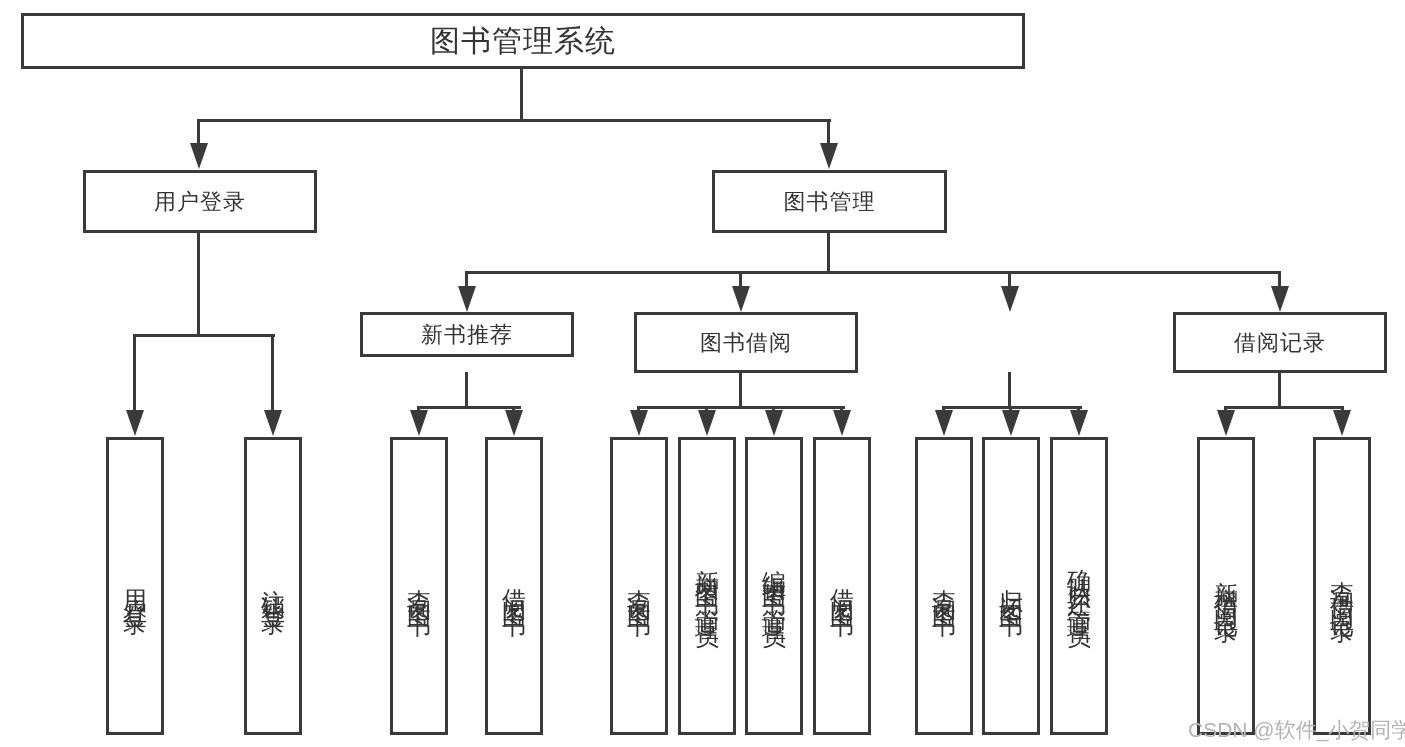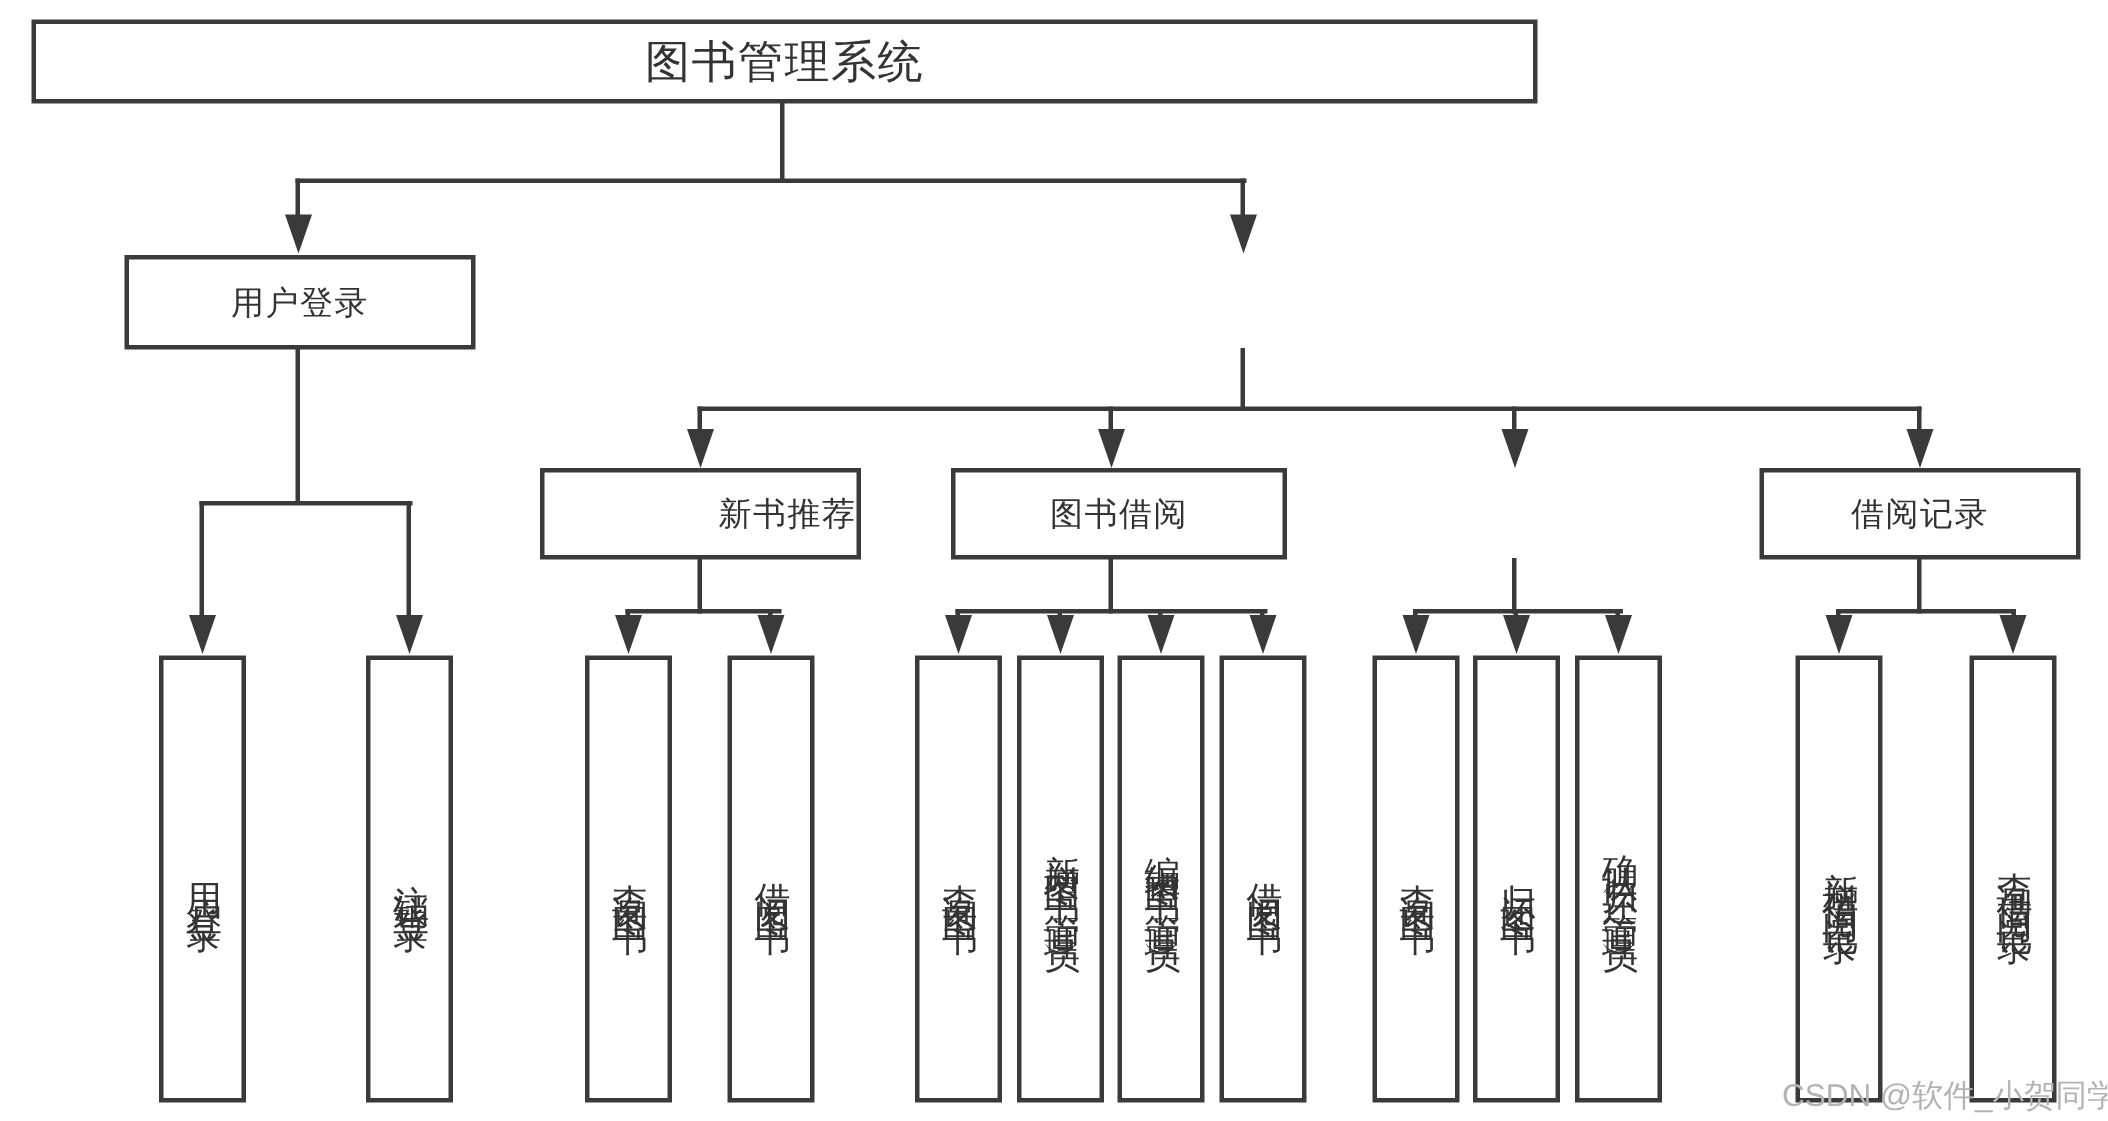--- a/index.html
+++ b/index.html
@@ -74,40 +74,43 @@
   <div class="v" style="left:520px;top:68px;width:3px;height:53px;"></div>
   <div class="h" style="left:197px;top:119px;width:634px;height:3px;"></div>
   <div class="v" style="left:197px;top:119px;width:3px;height:27px;"></div>
   <div class="arrow" style="left:190px;top:143px;"></div>
   <div class="v" style="left:827px;top:119px;width:3px;height:27px;"></div>
   <div class="arrow" style="left:820px;top:143px;"></div>
 
   <div class="box lvl1" style="left:83px;top:170px;width:234px;height:63px;">
     <span>用户登录</span>
   </div>
+  <div class="box lvl1" style="left:712px;top:170px;width:235px;height:63px;">
+    <span>图书管理</span>
+  </div>
 
   <div class="v" style="left:197px;top:232px;width:3px;height:104px;"></div>
   <div class="h" style="left:133px;top:334px;width:142px;height:3px;"></div>
   <div class="v" style="left:133px;top:334px;width:3px;height:78px;"></div>
   <div class="arrow" style="left:126px;top:410px;"></div>
   <div class="v" style="left:271px;top:334px;width:3px;height:78px;"></div>
   <div class="arrow" style="left:264px;top:410px;"></div>
 
   <div class="v" style="left:827px;top:232px;width:3px;height:41px;"></div>
   <div class="h" style="left:465px;top:271px;width:816px;height:3px;"></div>
   <div class="v" style="left:465px;top:271px;width:3px;height:17px;"></div>
   <div class="arrow" style="left:458px;top:286px;"></div>
   <div class="v" style="left:739px;top:271px;width:3px;height:17px;"></div>
   <div class="arrow" style="left:732px;top:286px;"></div>
   <div class="v" style="left:1008px;top:271px;width:3px;height:17px;"></div>
   <div class="arrow" style="left:1001px;top:286px;"></div>
   <div class="v" style="left:1278px;top:271px;width:3px;height:17px;"></div>
   <div class="arrow" style="left:1271px;top:286px;"></div>
 
-  <div class="box lvl2" style="left:360px;top:312px;width:214px;height:61px;justify-content:flex-end;">
+  <div class="box lvl2" style="left:360px;top:312px;width:214px;height:45px;">
     <span>新书推荐</span>
   </div>
   <div class="box lvl2" style="left:634px;top:312px;width:224px;height:61px;">
     <span>图书借阅</span>
   </div>
   <div class="box lvl2" style="left:1173px;top:312px;width:214px;height:61px;">
     <span>借阅记录</span>
   </div>
 
   <div class="v" style="left:465px;top:372px;width:3px;height:37px;"></div>

